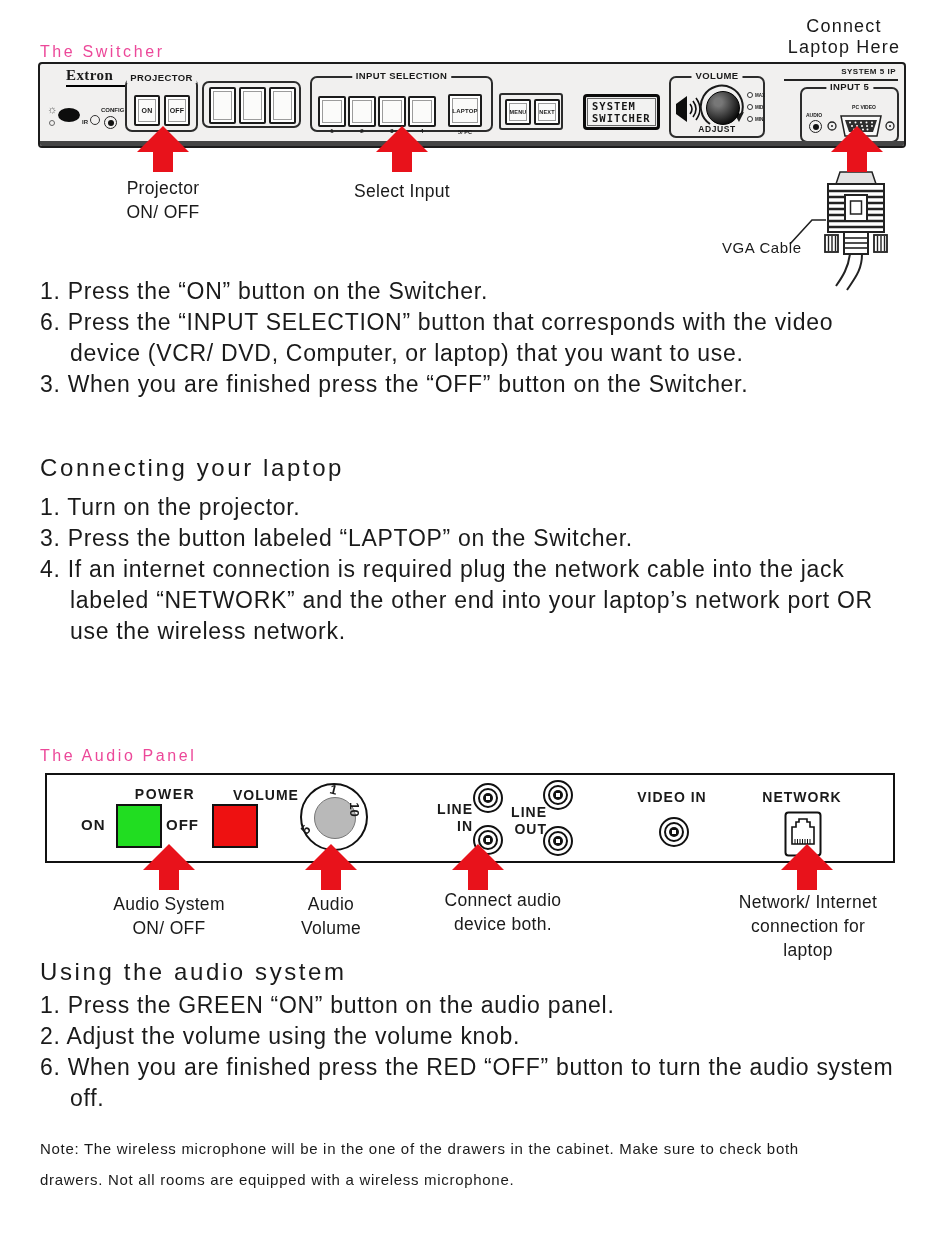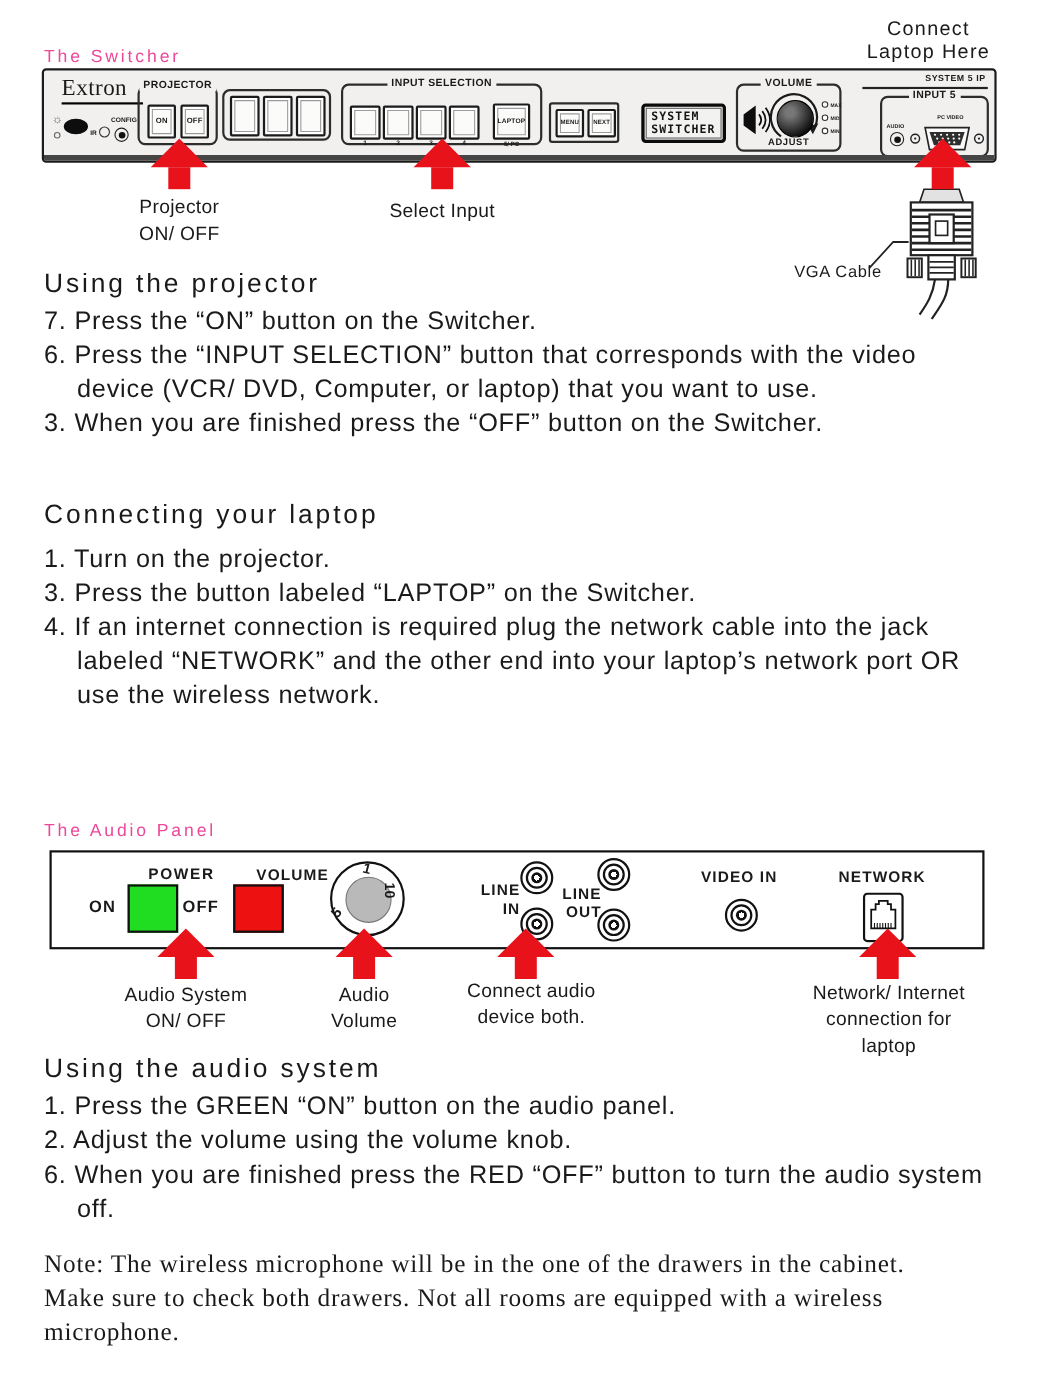--- a/index.html
+++ b/index.html
@@ -7,29 +7,29 @@
     --knob-gray:#b9b9b9; --panel-bg:#f1f0ef; --ink:#1a1a1a;
   }
   *{box-sizing:border-box; margin:0; padding:0;}
   body{background:#fff; font-family:"Liberation Sans", sans-serif; color:var(--ink);}
   .page{position:relative; width:950px; height:1248px; background:#fff; overflow:hidden;}
 
   .callout-title{position:absolute; font-size:16px; letter-spacing:2.6px; color:#ec4899;}
   .sec-heading{position:absolute; font-size:24px; letter-spacing:2.6px;}
   .bodylist{position:absolute; width:858px; font-size:23px; letter-spacing:.7px; line-height:31px;}
   .bodylist .li{padding-left:30px; text-indent:-30px;}
-  .note{position:absolute; width:820px; font-size:23px; letter-spacing:.7px; line-height:31px;font-family:Liberation Serif, serif;}
+  .note{position:absolute; width:820px; font-size:15px; letter-spacing:.7px; line-height:31px;}
 
   
   .sw-panel{position:absolute; left:38px; top:62px; width:868px; height:86px;
             background:var(--panel-bg); border:2px solid #1c1c1c; border-radius:4px;}
   .sw-bottom{position:absolute; left:0; right:0; bottom:0; height:5px; background:#454545; border-radius:0 0 2px 2px;}
   .abs{position:absolute;}
-  .extron{font-family:"Liberation Serif", serif; font-weight:normal; font-size:21px;
-          border-bottom:2px solid #000; padding:0 14px 1px 0; letter-spacing:.4px;}
+  .extron{font-family:"Liberation Serif", serif; font-weight:bold; font-size:15px;
+          border-bottom:2px solid #000; padding:0 14px 1px 0; letter-spacing:.4px;margin-left:10px;}
   .grp{position:absolute; border:2px solid #2c2c2c; border-radius:7px;}
   .grp-label{position:absolute; top:-8px; left:50%; transform:translateX(-50%);
              background:var(--panel-bg); padding:0 4px; font-weight:bold; font-size:9.5px;
              letter-spacing:.4px; white-space:nowrap;}
   .pbtn{position:absolute; background:#fbfbfa; border:2px solid #1b1b1b; border-radius:2px;
         box-shadow:inset 0 0 0 2px #fff, inset 0 0 0 3px #9c9c9c;
         display:flex; align-items:center; justify-content:center;
         font-size:7px; font-weight:bold; letter-spacing:.2px;}
   .tiny{position:absolute; font-weight:bold;}
   .jack-sm{position:absolute; width:13px; height:13px; border:1.5px solid #222; border-radius:50%;}
@@ -240,23 +240,22 @@
         <line x1="68.5" y1="66" x2="68.5" y2="81"></line>
       </g>
     <path d="M34,84 C32,98 27,106 20,116" stroke="#222" stroke-width="2" fill="none"></path>
     <path d="M46,84 C46,100 39,108 31,120" stroke="#222" stroke-width="2" fill="none"></path>
   </svg>
   <svg style="position:absolute; left:786px; top:212px;" width="42" height="34" viewBox="0 0 42 34">
     <polyline points="4,32 26,8 40,8" stroke="#222" stroke-width="1.6" fill="none"></polyline>
   </svg>
   <div class="vga-label">VGA Cable</div>
 
-  <div class="sec-heading" style="left:40px; top:244px;">Using the projector</div>
   <div class="bodylist" style="left:40px; top:276px;">
-    <div class="li">7. Press the “ON” button on the Switcher.</div>
+    <div class="li">1. Press the “ON” button on the Switcher.</div>
     <div class="li">6. Press the “INPUT SELECTION” button that corresponds with the video device (VCR/ DVD, Computer, or laptop) that you want to use.</div>
     <div class="li">3. When you are finished press the “OFF” button on the Switcher.</div>
   </div>
 
   <div class="sec-heading" style="left:40px; top:454px;">Connecting your laptop</div>
   <div class="bodylist" style="left:40px; top:492px;">
     <div class="li">1. Turn on the projector.</div>
     <div class="li">3. Press the button labeled “LAPTOP” on the Switcher.</div>
     <div class="li">4. If an internet connection is required plug the network cable into the jack labeled “NETWORK” and the other end into your laptop’s network port OR use the wireless network.</div>
   </div>
@@ -328,21 +327,21 @@
     </div>
 
   <div class="ann" style="left:89px; top:892px; width:160px;">
     <div>Audio System</div>
     <div>ON/ OFF</div>
   </div>
   <div class="ann" style="left:251px; top:892px; width:160px;">
     <div>Audio</div>
     <div>Volume</div>
   </div>
-  <div class="ann" style="left:398px; top:888px; width:170px;">
+  <div class="ann" style="left:418px; top:888px; width:170px;">
     <div>Connect audio</div>
     <div>device both.</div>
   </div>
   <div class="ann" style="left:722px; top:890px; width:172px;">
     <div>Network/ Internet</div>
     <div>connection for</div>
     <div>laptop</div>
   </div>
 
   <div class="sec-heading" style="left:40px; top:958px;">Using the audio system</div>

